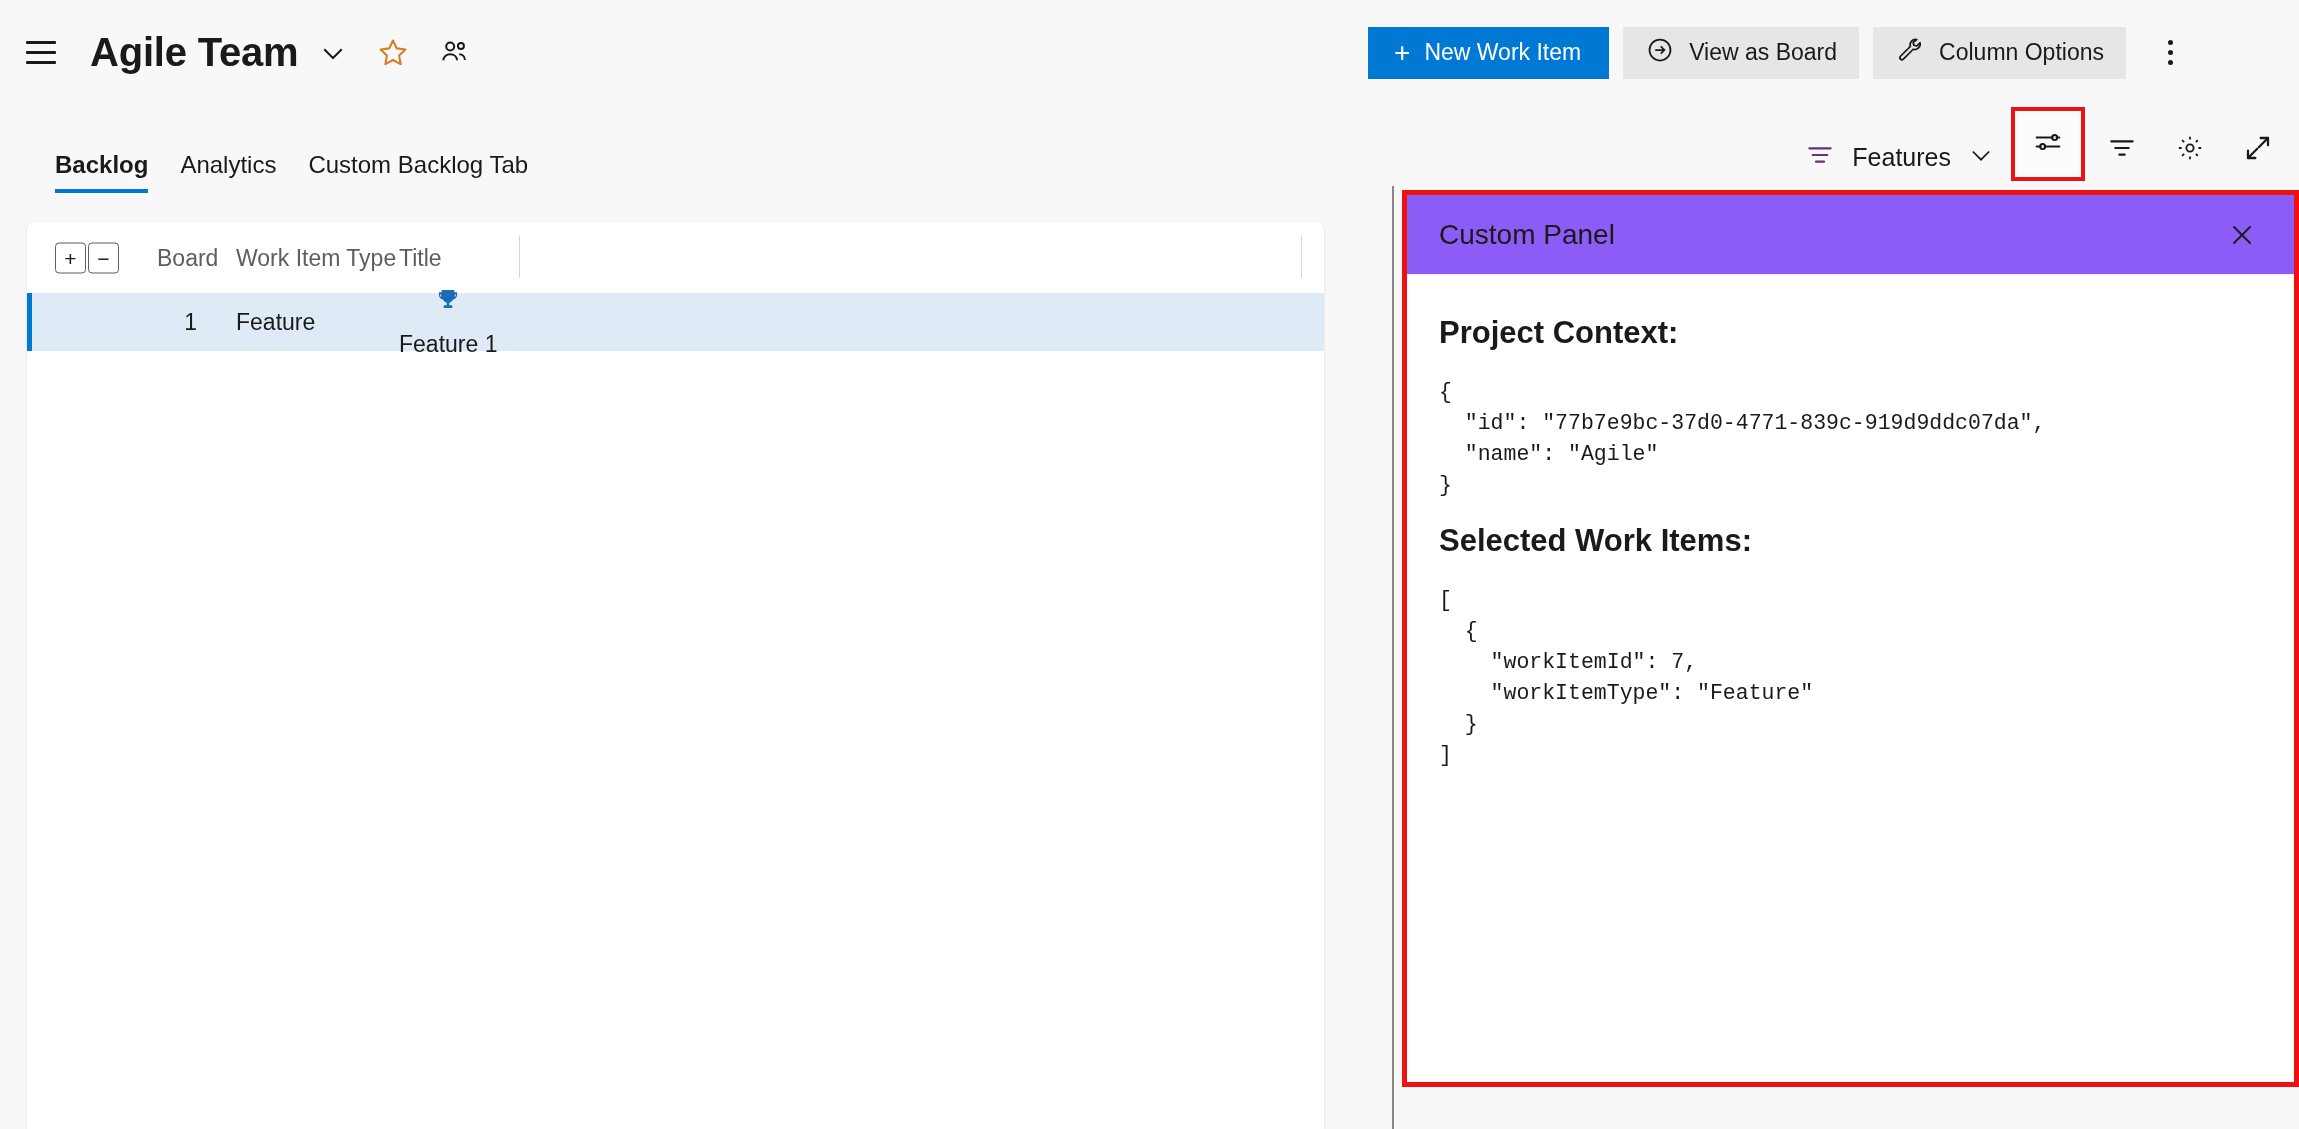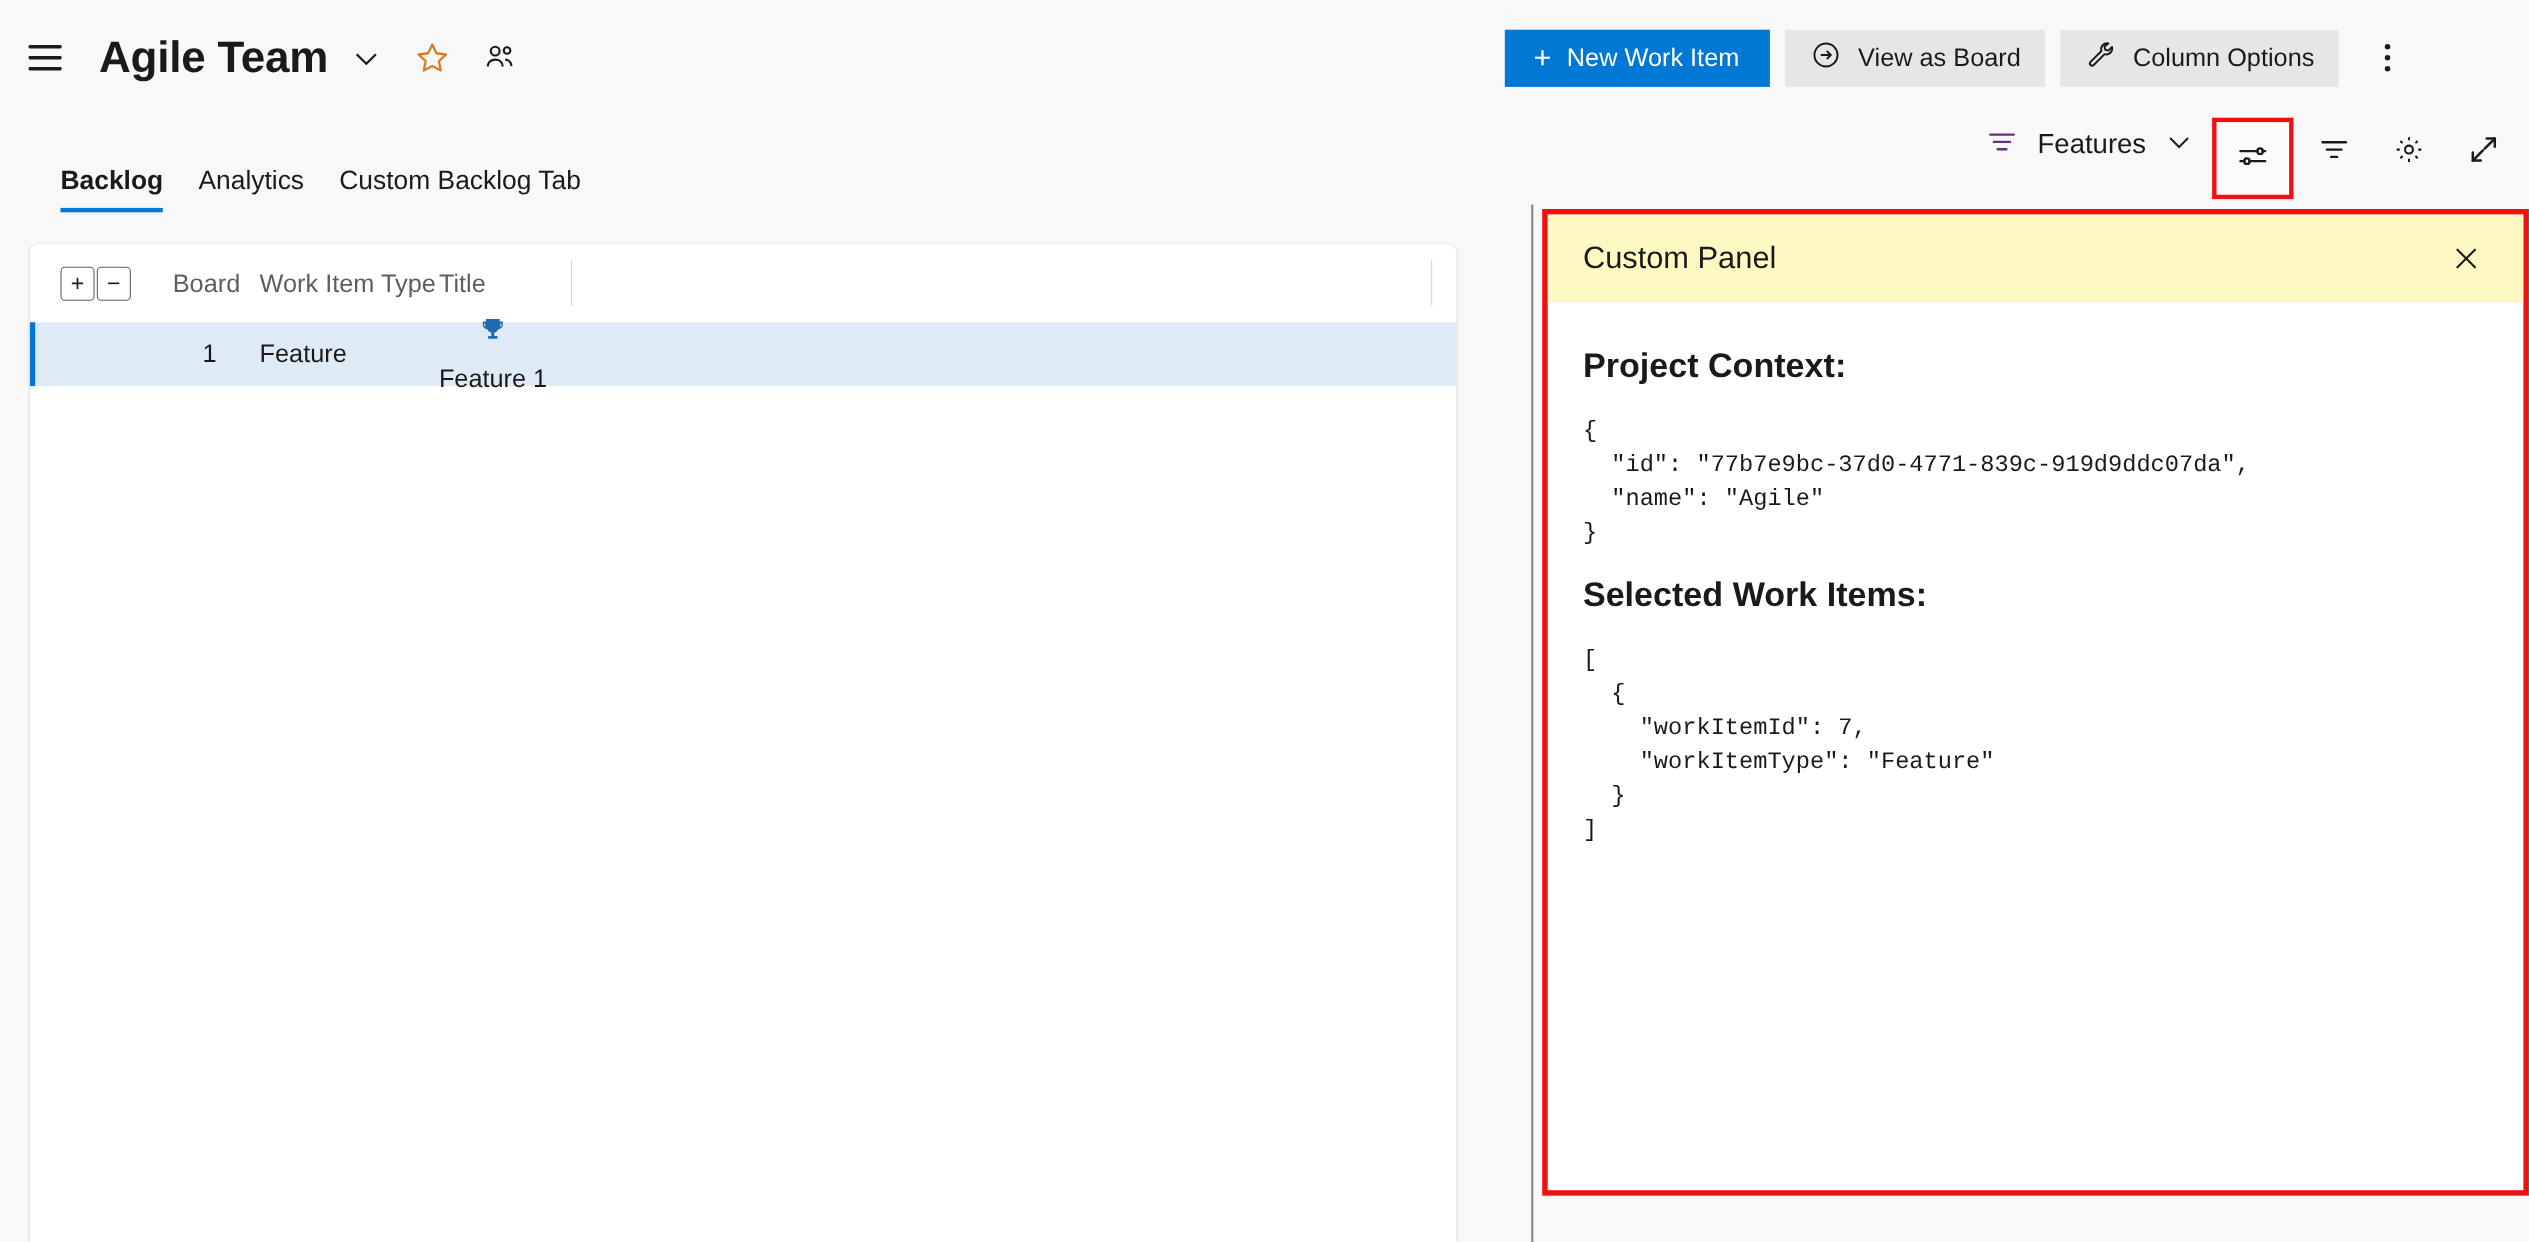--- a/index.html
+++ b/index.html
@@ -81,21 +81,21 @@
   }
   .tab:first-child { margin-left: -3px; }
   .tab.active { font-weight: 700; }
   .tab.active::after {
     content: ""; position: absolute; left: 16px; right: 16px; bottom: 0;
     height: 4px; background: #0078d4;
   }
 
   .tabrow-right {
     margin-left: auto; margin-right: 26px;
-    display: flex; align-items: flex-start; gap: 6px;
+    display: flex; align-items: flex-end; gap: 6px;
     padding-bottom: 12px;
   }
   .backlog-select {
     display: flex; align-items: center; gap: 16px;
     padding: 6px 10px; cursor: pointer;
   }
   .backlog-select .label { font-size: 25px; color: #1b1a19; }
   .icon-btn {
     width: 62px; height: 62px;
     display: flex; align-items: center; justify-content: center;
@@ -173,21 +173,21 @@
   
   .custom-panel {
     position: absolute; left: 1402px; top: 190px;
     width: 897px; height: 897px;
     border: 5px solid #ee1111;
     background: #ffffff;
     overflow: hidden;
   }
   .panel-header {
     height: 80px;
-    background: #fef9c3;
+    background: #8b5cf6;
     display: flex; align-items: center;
     border-bottom: 1px solid #f0f0f0;
     gap: 44px;
   }
   .panel-title {
     margin-left: 32px;
     font-size: 28px; color: #1b1a19;
   }
   .panel-close {
     margin-left: auto; margin-right: 30px;

